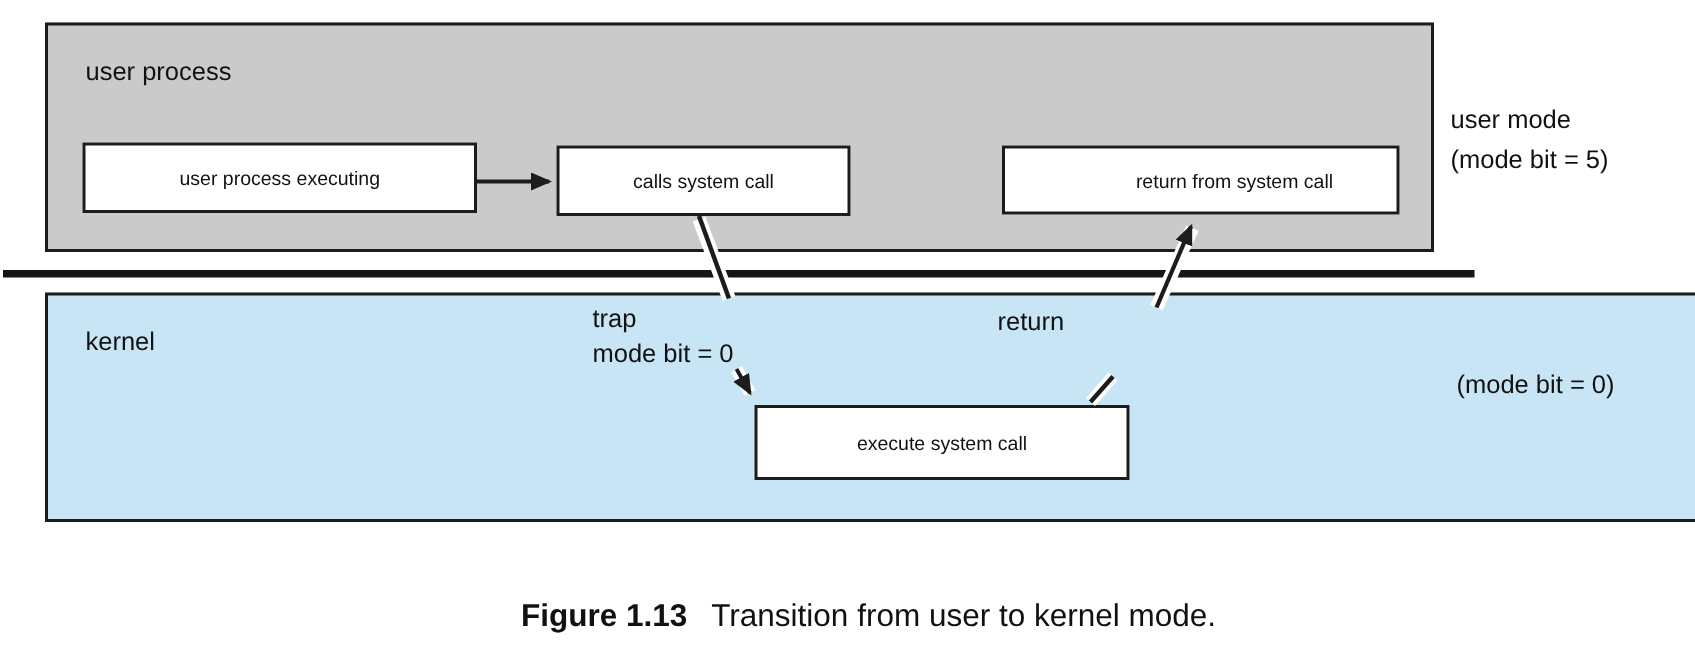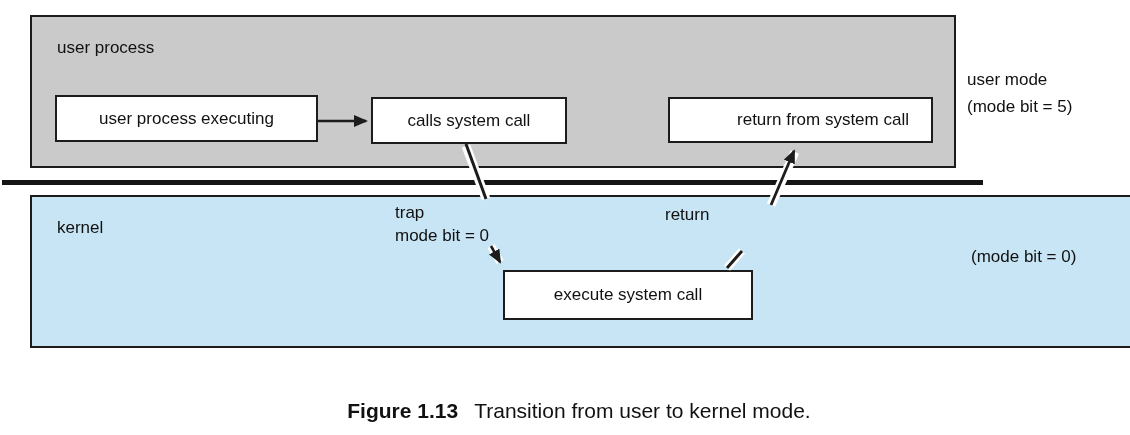--- a/index.html
+++ b/index.html
@@ -37,21 +37,21 @@
     white-space: nowrap;
   }
   .node {
     position: absolute;
     box-sizing: border-box;
     background: #ffffff;
     border: 2px solid var(--line, #1c1c1c);
     display: flex;
     align-items: center;
     justify-content: center;
-    font-size: 17px;
+    font-size: 13px;
     white-space: nowrap;
     z-index: 2;
   }
   #node-upe  { left: 55px;  top: 95px;  width: 263px; height: 47px; }
   #node-csc  { left: 371px; top: 97px;  width: 196px; height: 47px; }
   #node-rfsc { left: 668px; top: 97px;  width: 265px; height: 46px; padding-left: 45px; }
   #node-esc  { left: 503px; top: 270px; width: 250px; height: 50px; }
   #separator {
     position: absolute;
     left: 2px; top: 180px;

